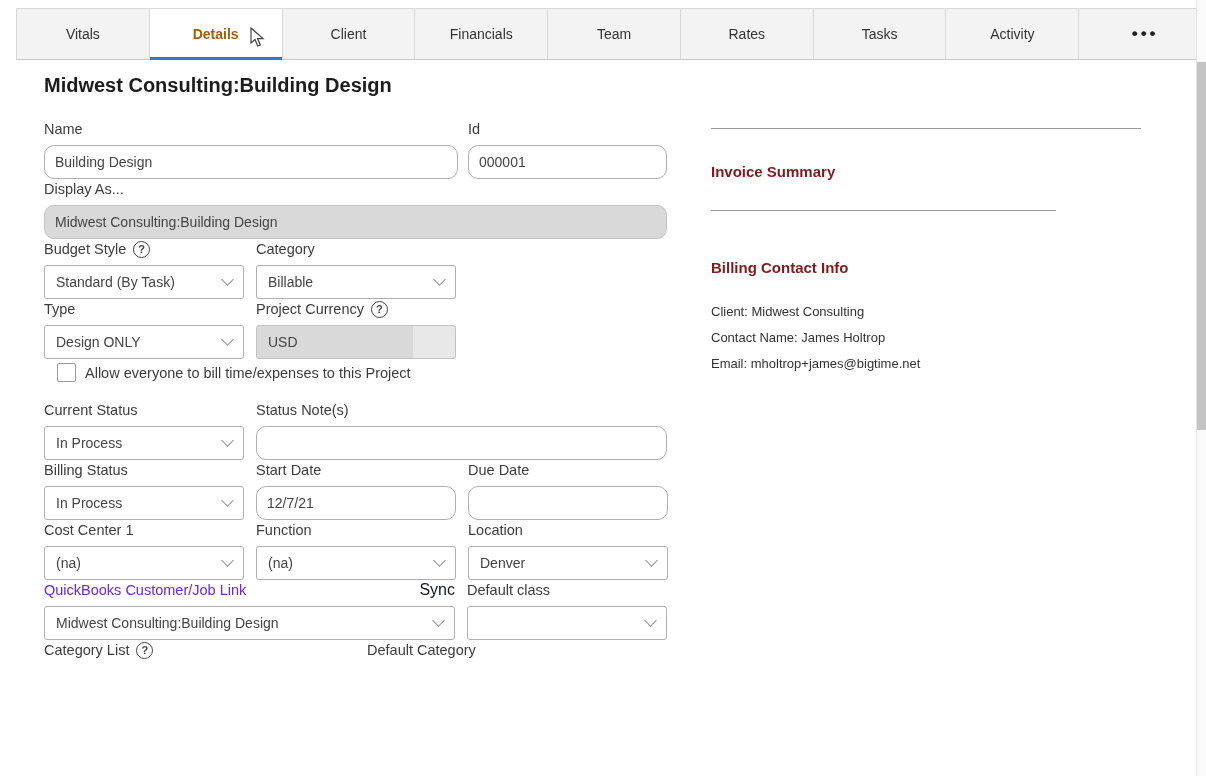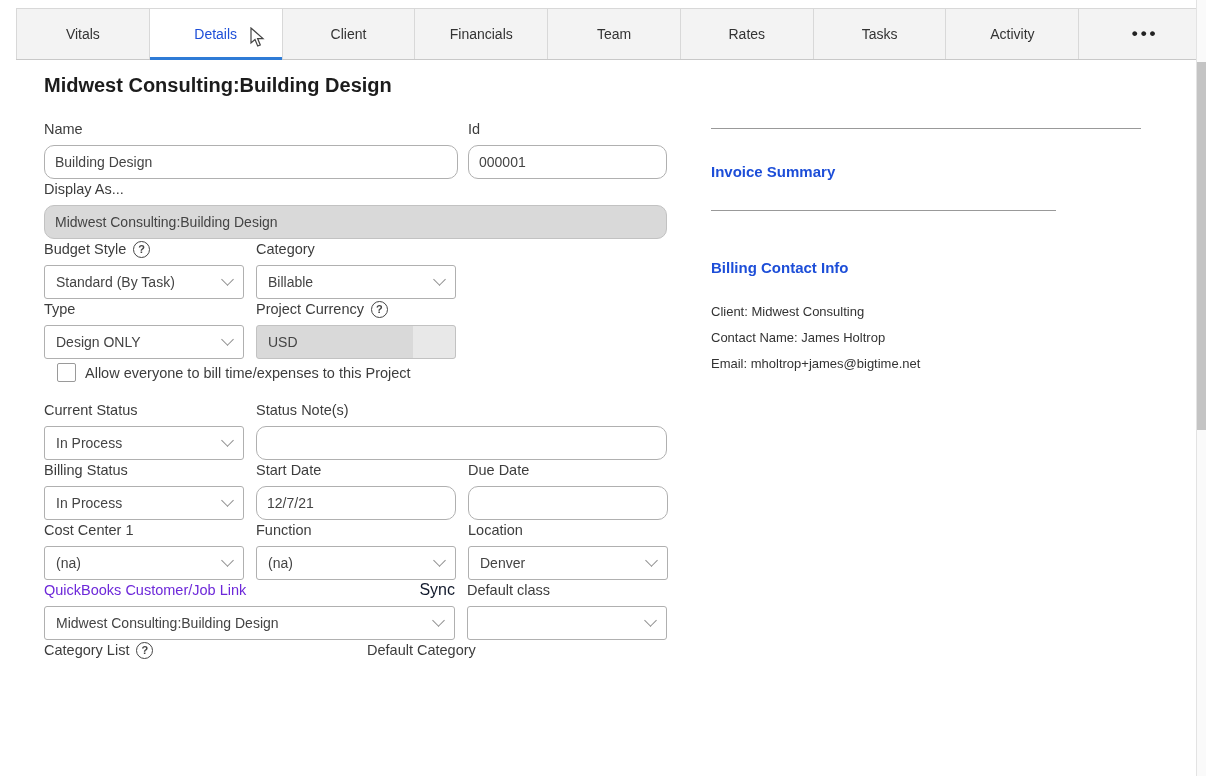--- a/index.html
+++ b/index.html
@@ -7,21 +7,21 @@
               font-family:"Liberation Sans","DejaVu Sans",sans-serif; }
   .page { position:relative; width:1206px; height:776px; }
 
   
   .tabbar { position:absolute; top:8px; left:16px; width:1196px; height:52px;
             display:flex; border-bottom:1px solid #c8c8c8; background:#fff; }
   .tab { flex:1; display:flex; align-items:center; justify-content:center;
          background:#f3f3f3; border:1px solid #d8d8d8; border-bottom:none;
          font-size:14px; color:#333; cursor:pointer; position:relative; }
   .tab + .tab { border-left:none; }
-  .tab.active { background:#fff; font-weight:normal; color:#1d4ed8; }
+  .tab.active { background:#fff; font-weight:bold; color:#a16207; }
   .tab.active::after { content:""; position:absolute; left:0; right:0; bottom:-1px;
                        height:3px; background:#2e7bd6; }
   .tab-more-label { font-size:17px; font-weight:bold; letter-spacing:3px; color:#222; }
 
   
   .content { position:absolute; top:60px; left:0; width:1196px; height:716px; }
   .main-col { position:absolute; left:44px; top:14px; width:640px; }
   h1.title { font-size:20px; font-weight:bold; color:#1c1c1c; margin-bottom:22px; }
 
   .row { display:flex; }
@@ -59,21 +59,21 @@
 
   .label-flex { display:flex; justify-content:space-between; align-items:center;
                 margin-bottom:6px; height:20px; }
   .label-flex .lbl { font-size:14.5px; color:#6d28d9; }
   .sync { font-size:16px; color:#0f172a; cursor:pointer; }
 
   
   .sidebar { position:absolute; left:711px; top:68px; width:430px; }
   .hr { border:none; border-top:1px solid #999; width:430px; }
   .hr.short { width:345px; }
-  .sb-title { font-size:15px; font-weight:bold; color:#1d4ed8; }
+  .sb-title { font-size:15px; font-weight:bold; color:#7f1d1d; }
   .sb-line { font-size:13px; color:#333; }
 
   
   .scroll-track { position:absolute; right:0; top:0; width:10px; height:776px;
                   background:#fafafa; border-left:1px solid #e3e3e3; }
   .scroll-thumb { position:absolute; left:0; top:62px; width:9px; height:368px;
                   background:#c4c4c4; }
 
   .cursor { position:absolute; left:250px; top:27px; width:18px; height:22px; z-index:50; }
 </style>

